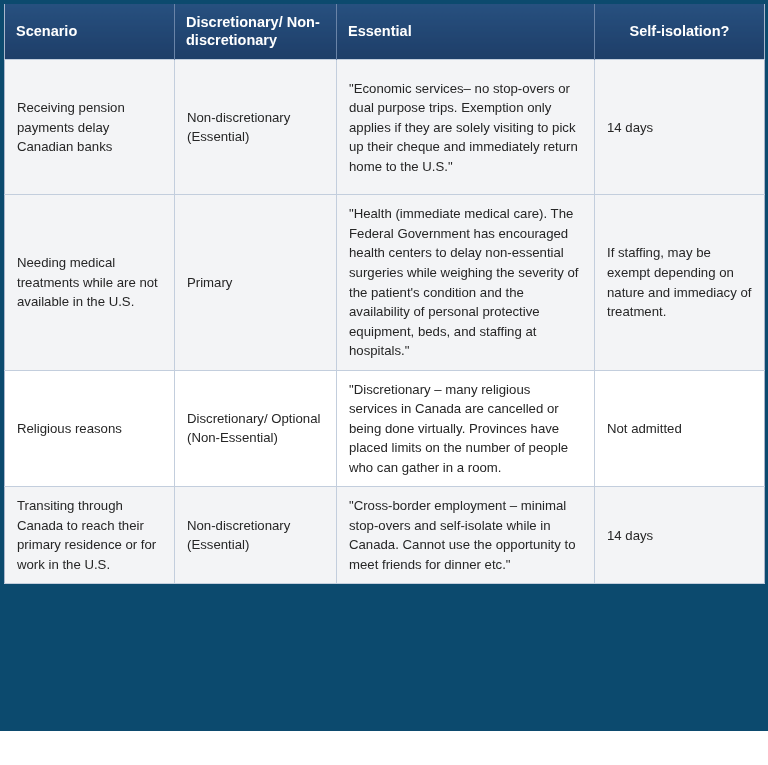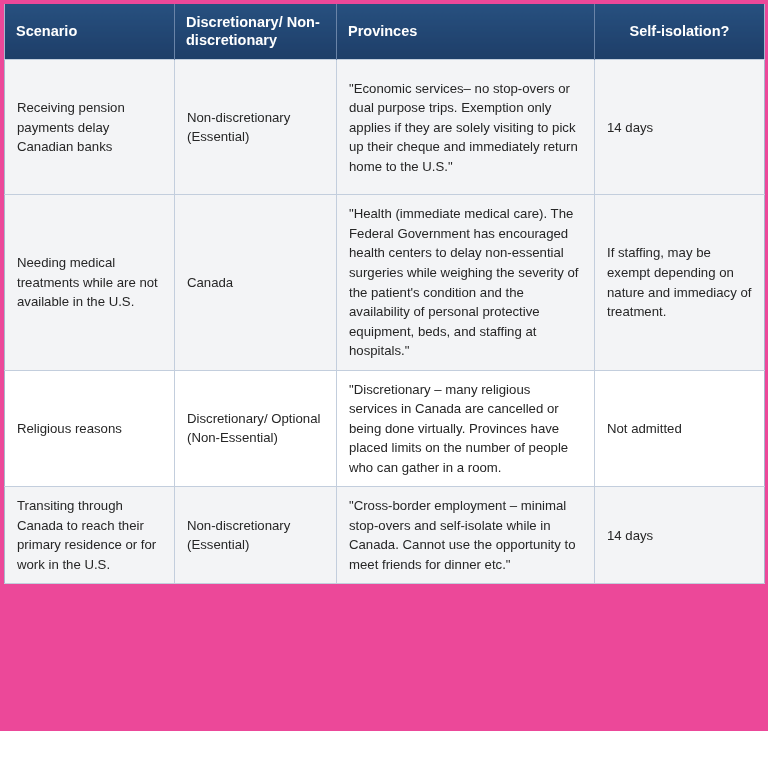--- a/index.html
+++ b/index.html
@@ -14,21 +14,21 @@
     font-family: "Liberation Sans", sans-serif;
     color: #1f1f1f;
   }
 
   .table-wrap {
     position: relative;
     width: 768px;
     height: 731px;
     box-sizing: border-box;
     padding: 4px 4px 0 4px;
-    background: #ec4899;
+    background: #0c4a6e;
   }
 
   table.scenario-table {
     width: 760px;
     border-collapse: collapse;
     table-layout: fixed;
     border-left: 1px solid #a9b6cc;
     border-right: 1px solid #a9b6cc;
   }
 
@@ -85,34 +85,34 @@
     <colgroup>
       <col class="c1">
         <col class="c2">
         <col class="c3">
         <col class="c4">
     </colgroup>
     <thead>
       <tr>
         <th>Scenario</th>
         <th>Discretionary/ Non-discretionary</th>
-        <th>Provinces</th>
+        <th>Essential</th>
         <th>Self-isolation?</th>
       </tr>
     </thead>
     <tbody>
       <tr class="row-gray r2">
         <td>Receiving pension payments delay Canadian banks</td>
         <td>Non-discretionary (Essential)</td>
         <td>"Economic services– no stop-overs or dual purpose trips. Exemption only applies if they are solely visiting to pick up their cheque and immediately return home to the U.S."</td>
         <td>14 days</td>
       </tr>
       <tr class="row-gray r4">
         <td>Needing medical treatments while are not available in the U.S.</td>
-        <td>Canada</td>
+        <td>Primary</td>
         <td>"Health (immediate medical care). The Federal Government has encouraged health centers to delay non-essential surgeries while weighing the severity of the patient's condition and the availability of personal protective equipment, beds, and staffing at hospitals."</td>
         <td>If staffing, may be exempt depending on nature and immediacy of treatment.</td>
       </tr>
       <tr class="row-white r5">
         <td>Religious reasons</td>
         <td>Discretionary/ Optional (Non-Essential)</td>
         <td>"Discretionary – many religious services in Canada are cancelled or being done virtually. Provinces have placed limits on the number of people who can gather in a room.</td>
         <td>Not admitted</td>
       </tr>
       <tr class="row-gray r6">

